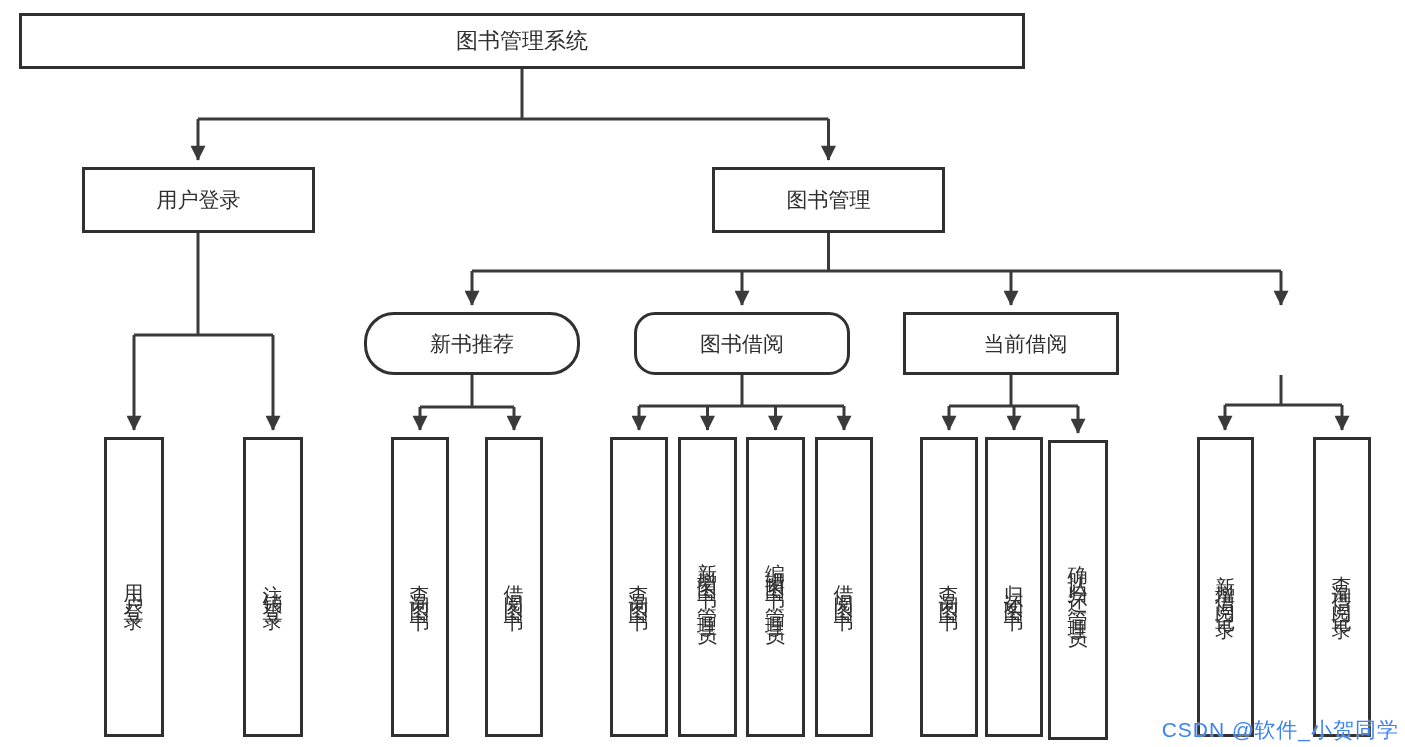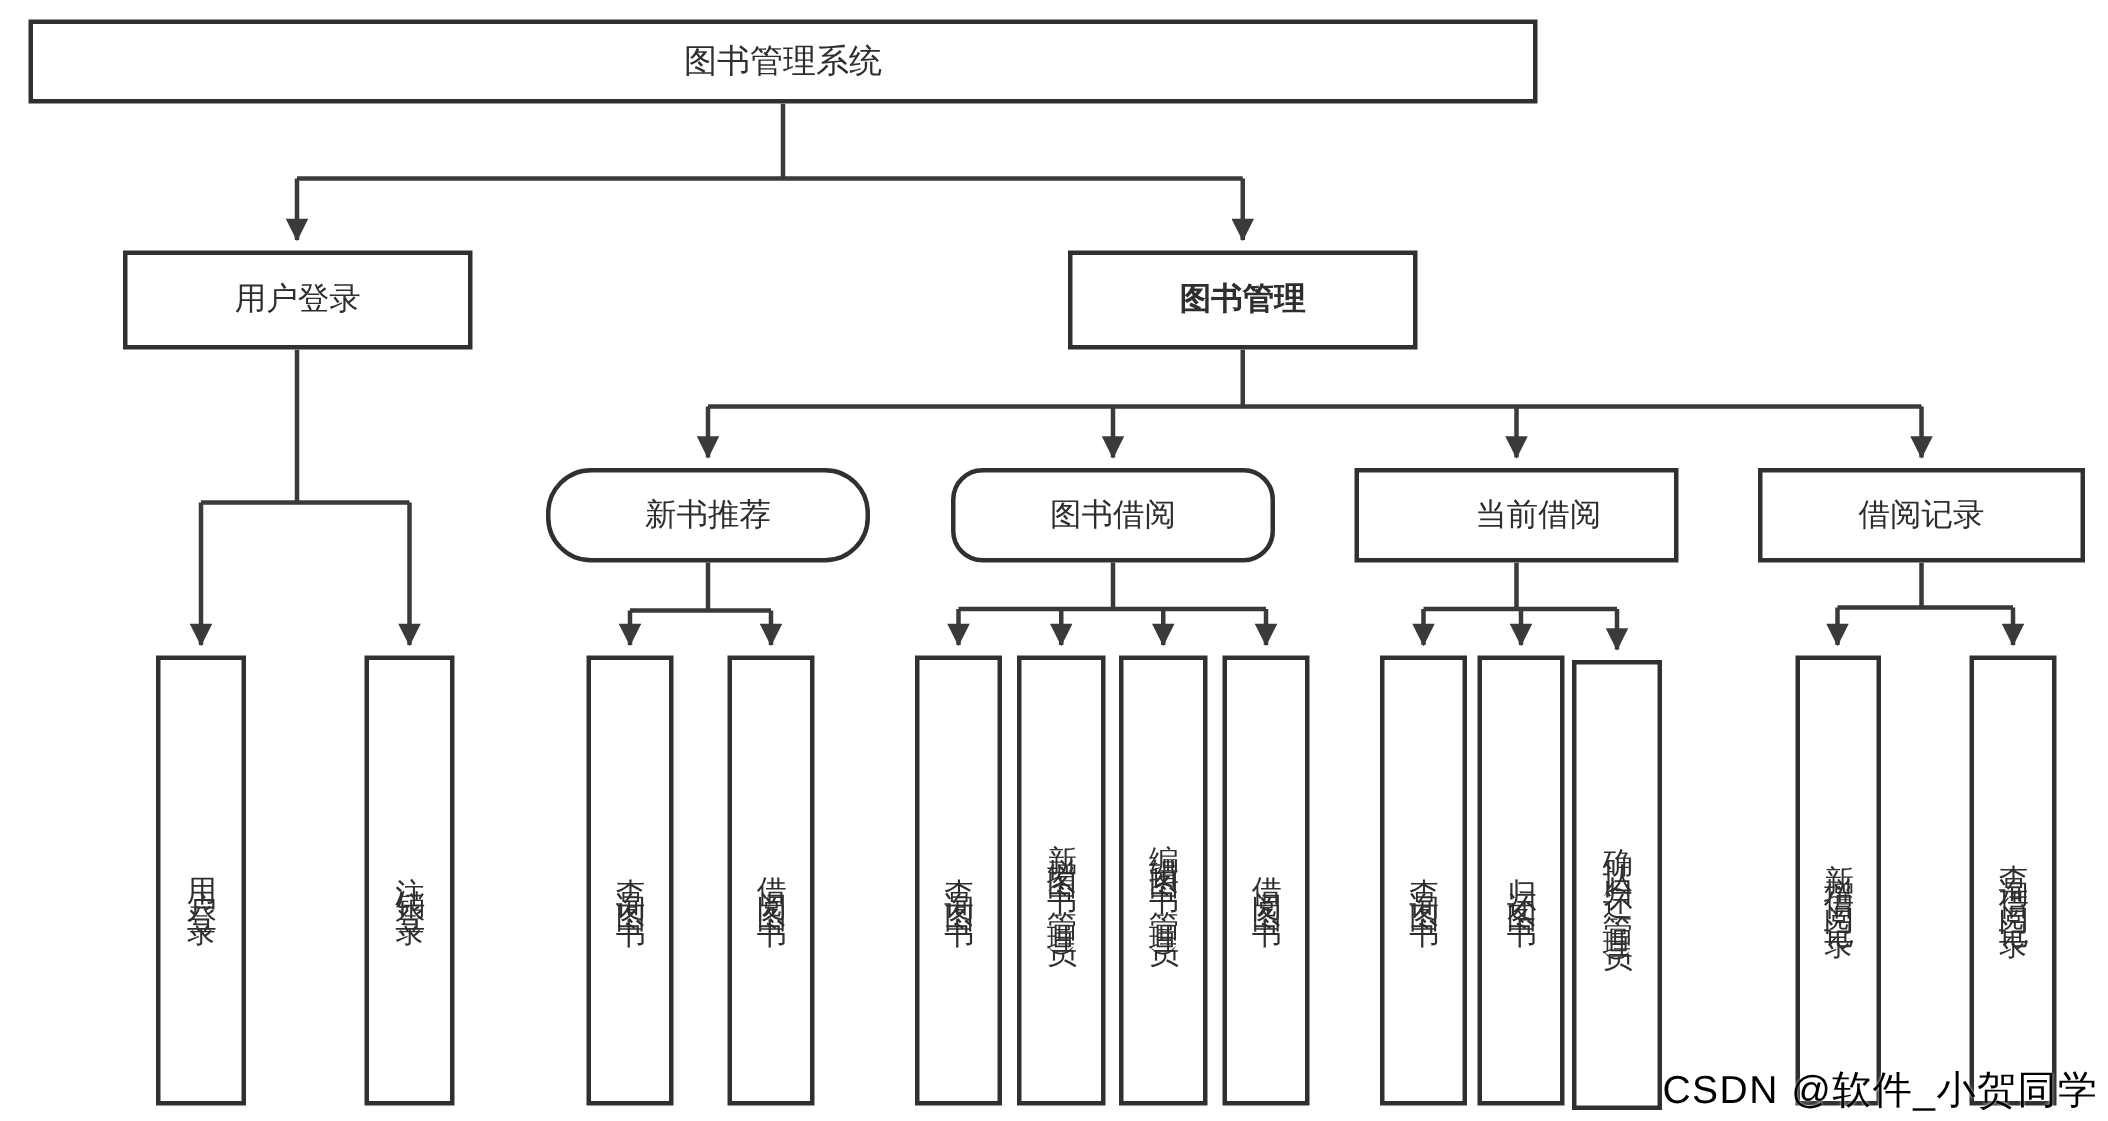--- a/index.html
+++ b/index.html
@@ -39,21 +39,21 @@
   .box.level { font-size: 21px; }
   .box.leaf {
     font-size: 20px;
     writing-mode: vertical-rl;
     text-orientation: mixed;
     letter-spacing: 9px;
   }
   
   .n-root { left: 19px;  top: 13px;  width: 1006px; height: 56px; }
   .n-ul   { left: 82px;  top: 167px; width: 233px;  height: 66px; }
-  .n-bm   { left: 712px; top: 167px; width: 233px;  height: 66px; font-weight: bold; }
+  .n-bm   { left: 712px; top: 167px; width: 233px;  height: 66px; }
   .n-m0   { left: 364px; top: 312px; width: 216px;  height: 63px; border-radius: 30px; }
   .n-m1   { left: 634px; top: 312px; width: 216px;  height: 63px; border-radius: 21px; }
   .n-m2   { left: 903px; top: 312px; width: 216px;  height: 63px; padding-left: 29px; }
   .n-m3   { left: 1172px;top: 312px; width: 218px;  height: 63px; }
   .leaf   { top: 437px; height: 300px; }
   .l-ul0  { left: 104px;  width: 60px; }
   .l-ul1  { left: 243px;  width: 60px; }
   .l-nb0  { left: 391px;  width: 58px; }
   .l-nb1  { left: 485px;  width: 58px; }
   .l-bb0  { left: 610px;  width: 58px; }
@@ -62,22 +62,22 @@
   .l-bb3  { left: 815px;  width: 58px; }
   .l-cb0  { left: 920px;  width: 58px; }
   .l-cb1  { left: 985px;  width: 58px; }
   .l-cb2  { left: 1048px; width: 60px; top: 440px; }
   .l-br0  { left: 1197px; width: 57px; }
   .l-br1  { left: 1313px; width: 58px; }
   .watermark {
     position: absolute;
     right: 6px;
     bottom: 3px;
-    font-size: 26px;
-    color: #000000;
+    font-size: 21px;
+    color: #3b82f6;
     letter-spacing: 1px;
     z-index: 5;
     text-shadow: 0 0 2px #ffffff;
   }
 </style>
 </head>
 <body>
 
 <div class="canvas">
 
@@ -132,21 +132,20 @@
   </svg>
 
   <div class="box root n-root">图书管理系统</div>
 
   <div class="box level n-ul">用户登录</div>
   <div class="box level n-bm">图书管理</div>
 
   <div class="box level n-m0">新书推荐</div>
   <div class="box level n-m1">图书借阅</div>
   <div class="box level n-m2">当前借阅</div>
-  <div class="box level n-m3">借阅记录</div>
 
   <div class="box leaf l-ul0">用户登录</div>
   <div class="box leaf l-ul1">注销登录</div>
 
   <div class="box leaf l-nb0">查询图书</div>
   <div class="box leaf l-nb1">借阅图书</div>
 
   <div class="box leaf l-bb0">查询图书</div>
   <div class="box leaf l-bb1">新增图书（管理员）</div>
   <div class="box leaf l-bb2">编辑图书（管理员）</div>

